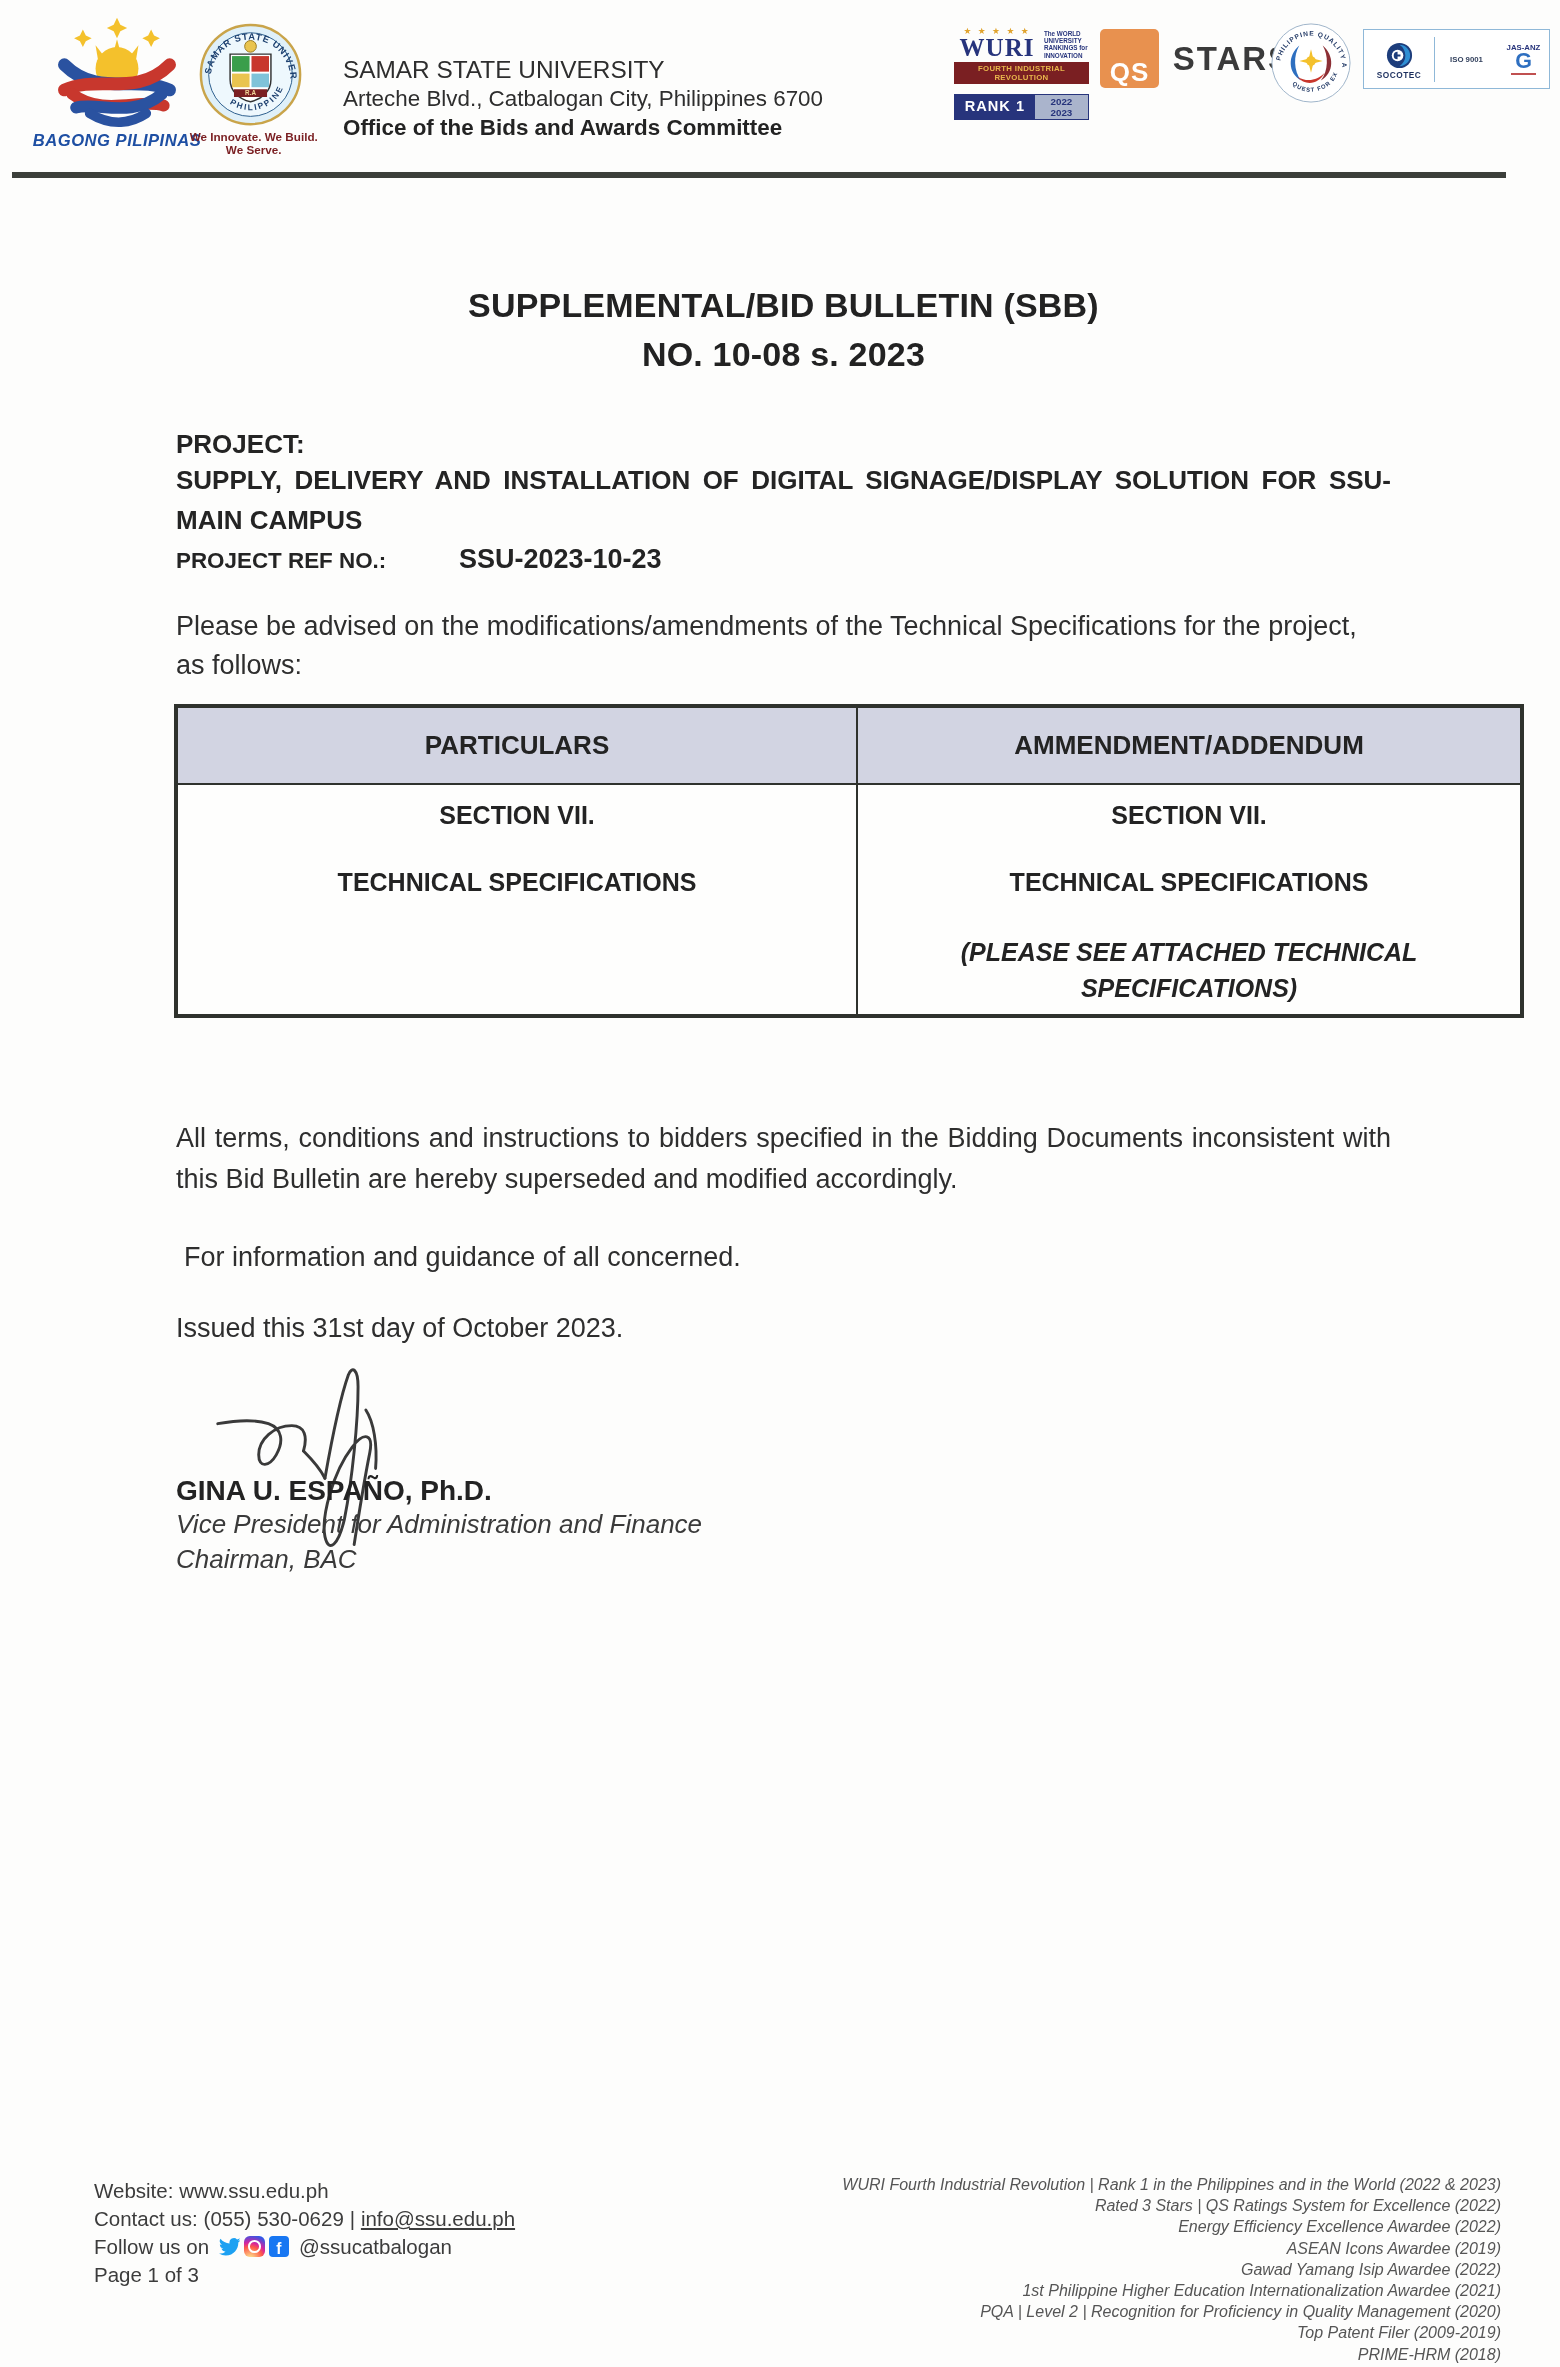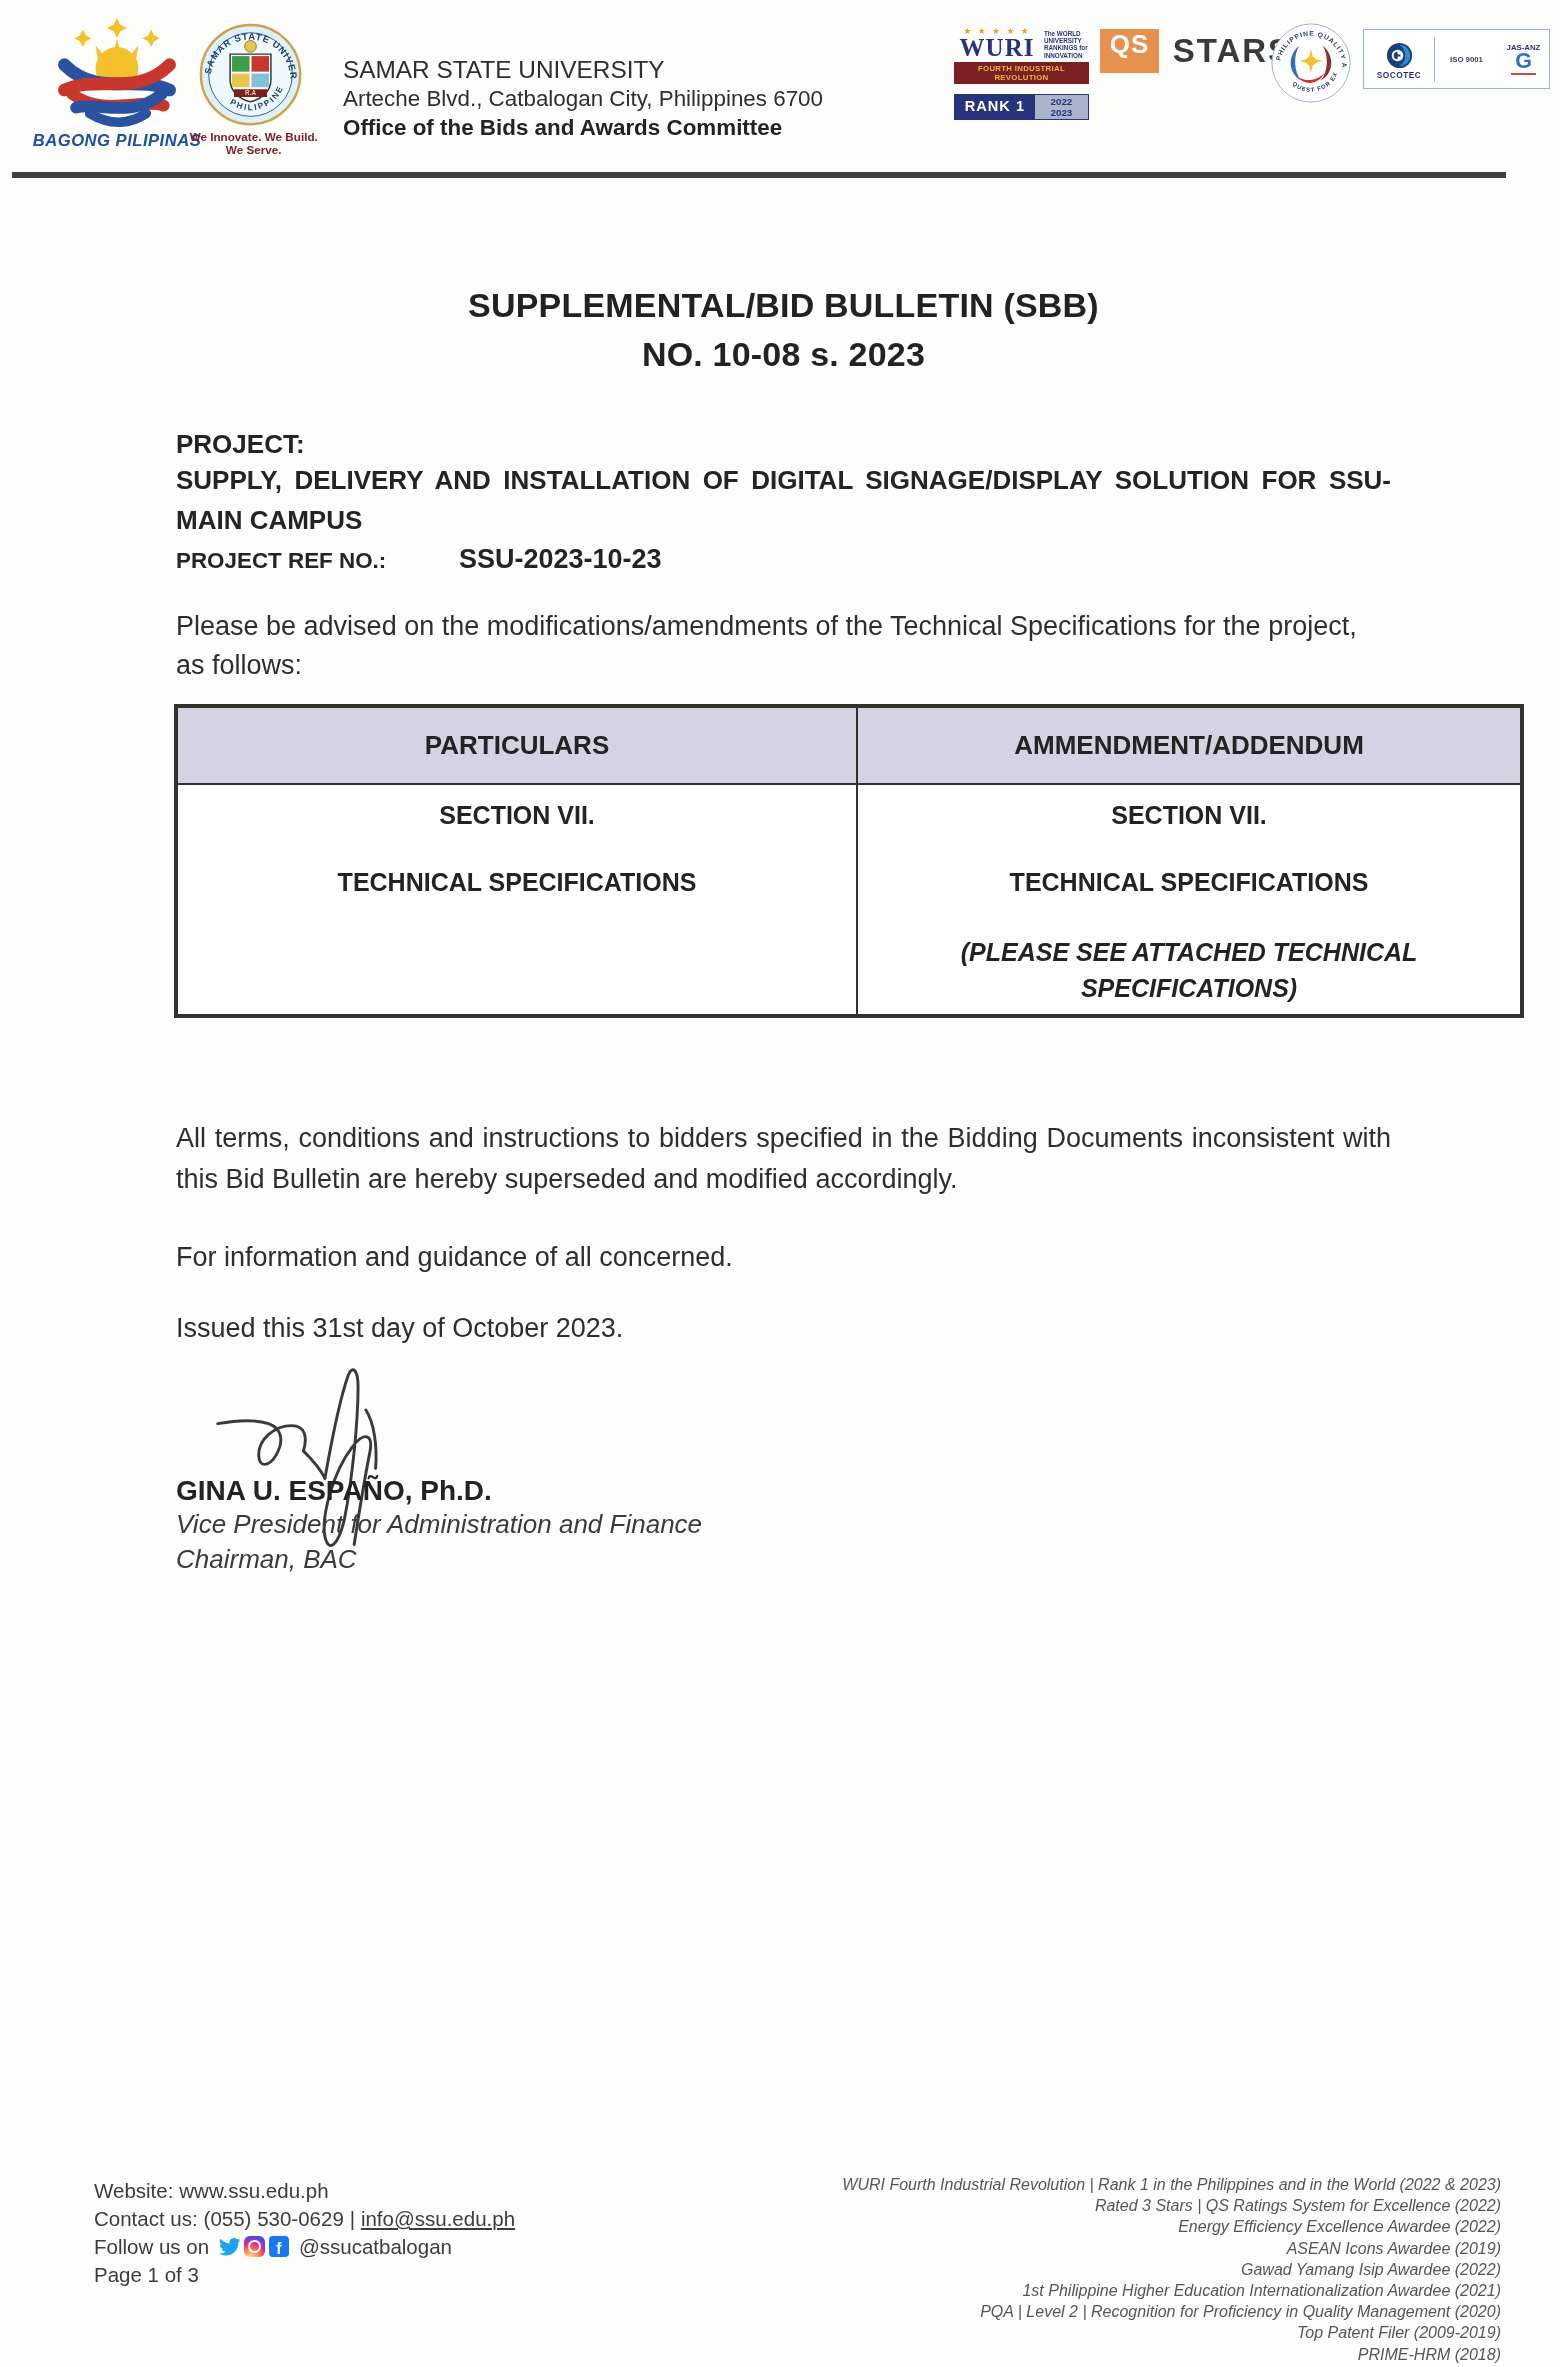--- a/index.html
+++ b/index.html
@@ -40,21 +40,21 @@
   .wuri-word { font-family: "Liberation Serif", serif; font-size: 25px; font-weight: bold; color: #27347c; line-height: .95; letter-spacing: 1px; }
   .wuri-sub { font-size: 6.3px; color: #27347c; font-weight: bold; line-height: 1.15; width: 45px; padding-top: 2.9px; }
   .wuri-bar { margin-top: 2px; background: #7a1f22; color: #e8b64c; font-size: 7.8px; font-weight: bold; text-align: center; padding: 2px 0; letter-spacing: 0.3px; }
   .wuri-rank { display: flex; margin-top: 10px; border: 1px solid #27347c; }
   .wuri-rank1 { flex: 1.5; background: #27347c; color: #ffffff; font-size: 14.6px; font-weight: bold; text-align: center; padding: 3.9px 0 4.9px; letter-spacing: 1px; }
   .wuri-years { flex: 1; background: #aab4cc; display: flex; flex-direction: column; justify-content: center; }
   .wuri-year { font-size: 9.8px; font-weight: bold; color: #27347c; text-align: center; line-height: 1.15; }
 
   
   .qs { position: absolute; left: 1100px; top: 29px; display: flex; align-items: center; gap: 13.7px; }
-  .qs-square { width: 59px; height: 44px; background: #e8914f; border-radius: 0; display: flex; align-items: flex-start; justify-content: center; }
+  .qs-square { width: 59px; height: 59px; background: #e8914f; border-radius: 5px; display: flex; align-items: flex-end; justify-content: center; }
   .qs-logo { color: #ffffff; font-size: 26px; font-weight: bold; letter-spacing: 1px; }
   .qs-stars-word { font-size: 33px; font-weight: bold; color: #3a3a3a; letter-spacing: 2px; }
 
   
   .pqa { position: absolute; left: 1270px; top: 21.5px; width: 82px; height: 82px; }
 
   
   .socotec { position: absolute; left: 1363px; top: 29px; width: 187px; height: 60px;
     border: 1px solid #8fb8d8; background: #fff; display: flex; align-items: center; }
   .soc-left { width: 70px; text-align: center; }
@@ -304,21 +304,21 @@
         <div class="cell-gap"></div>
         <div class="cell-line">TECHNICAL SPECIFICATIONS</div>
         <div class="cell-gap"></div>
         <div class="cell-note">(PLEASE SEE ATTACHED TECHNICAL SPECIFICATIONS)</div>
       </td>
     </tr>
   </tbody>
     </table>
 
   <div class="content para1" style="top:1118px;">All terms, conditions and instructions to bidders specified in the Bidding Documents inconsistent with this Bid Bulletin are hereby superseded and modified accordingly.</div>
-  <div class="content para2" style="top:1242px;">For information and guidance of all concerned.</div>
+  <div class="content para2" style="top:1242px;margin-left:8px;">For information and guidance of all concerned.</div>
   <div class="content para3" style="top:1313px;">Issued this 31st day of October 2023.</div>
 
   <svg class="sig-scrawl" width="263" height="210" viewBox="0 0 270 215">
     <g fill="none" stroke="#3a3a3a" stroke-width="3" stroke-linecap="round">
       <path d="M8 62 C 30 58, 48 58, 60 62 C 74 67, 76 80, 68 94 C 61 106, 50 108, 50 94 C 50 78, 66 64, 84 64 C 98 64, 100 76, 96 90"></path>
       <path d="M118 118 C 124 84, 132 40, 142 12 C 146 2, 152 6, 152 24 C 152 60, 146 120, 138 160 C 132 186, 122 196, 118 178 C 114 158, 126 112, 146 86 C 158 70, 168 72, 164 92 C 160 112, 152 160, 148 186"></path>
       <path d="M96 90 C 104 98, 112 106, 118 118"></path>
       <path d="M160 48 C 168 60, 172 84, 170 108"></path>
     </g>
   </svg>

